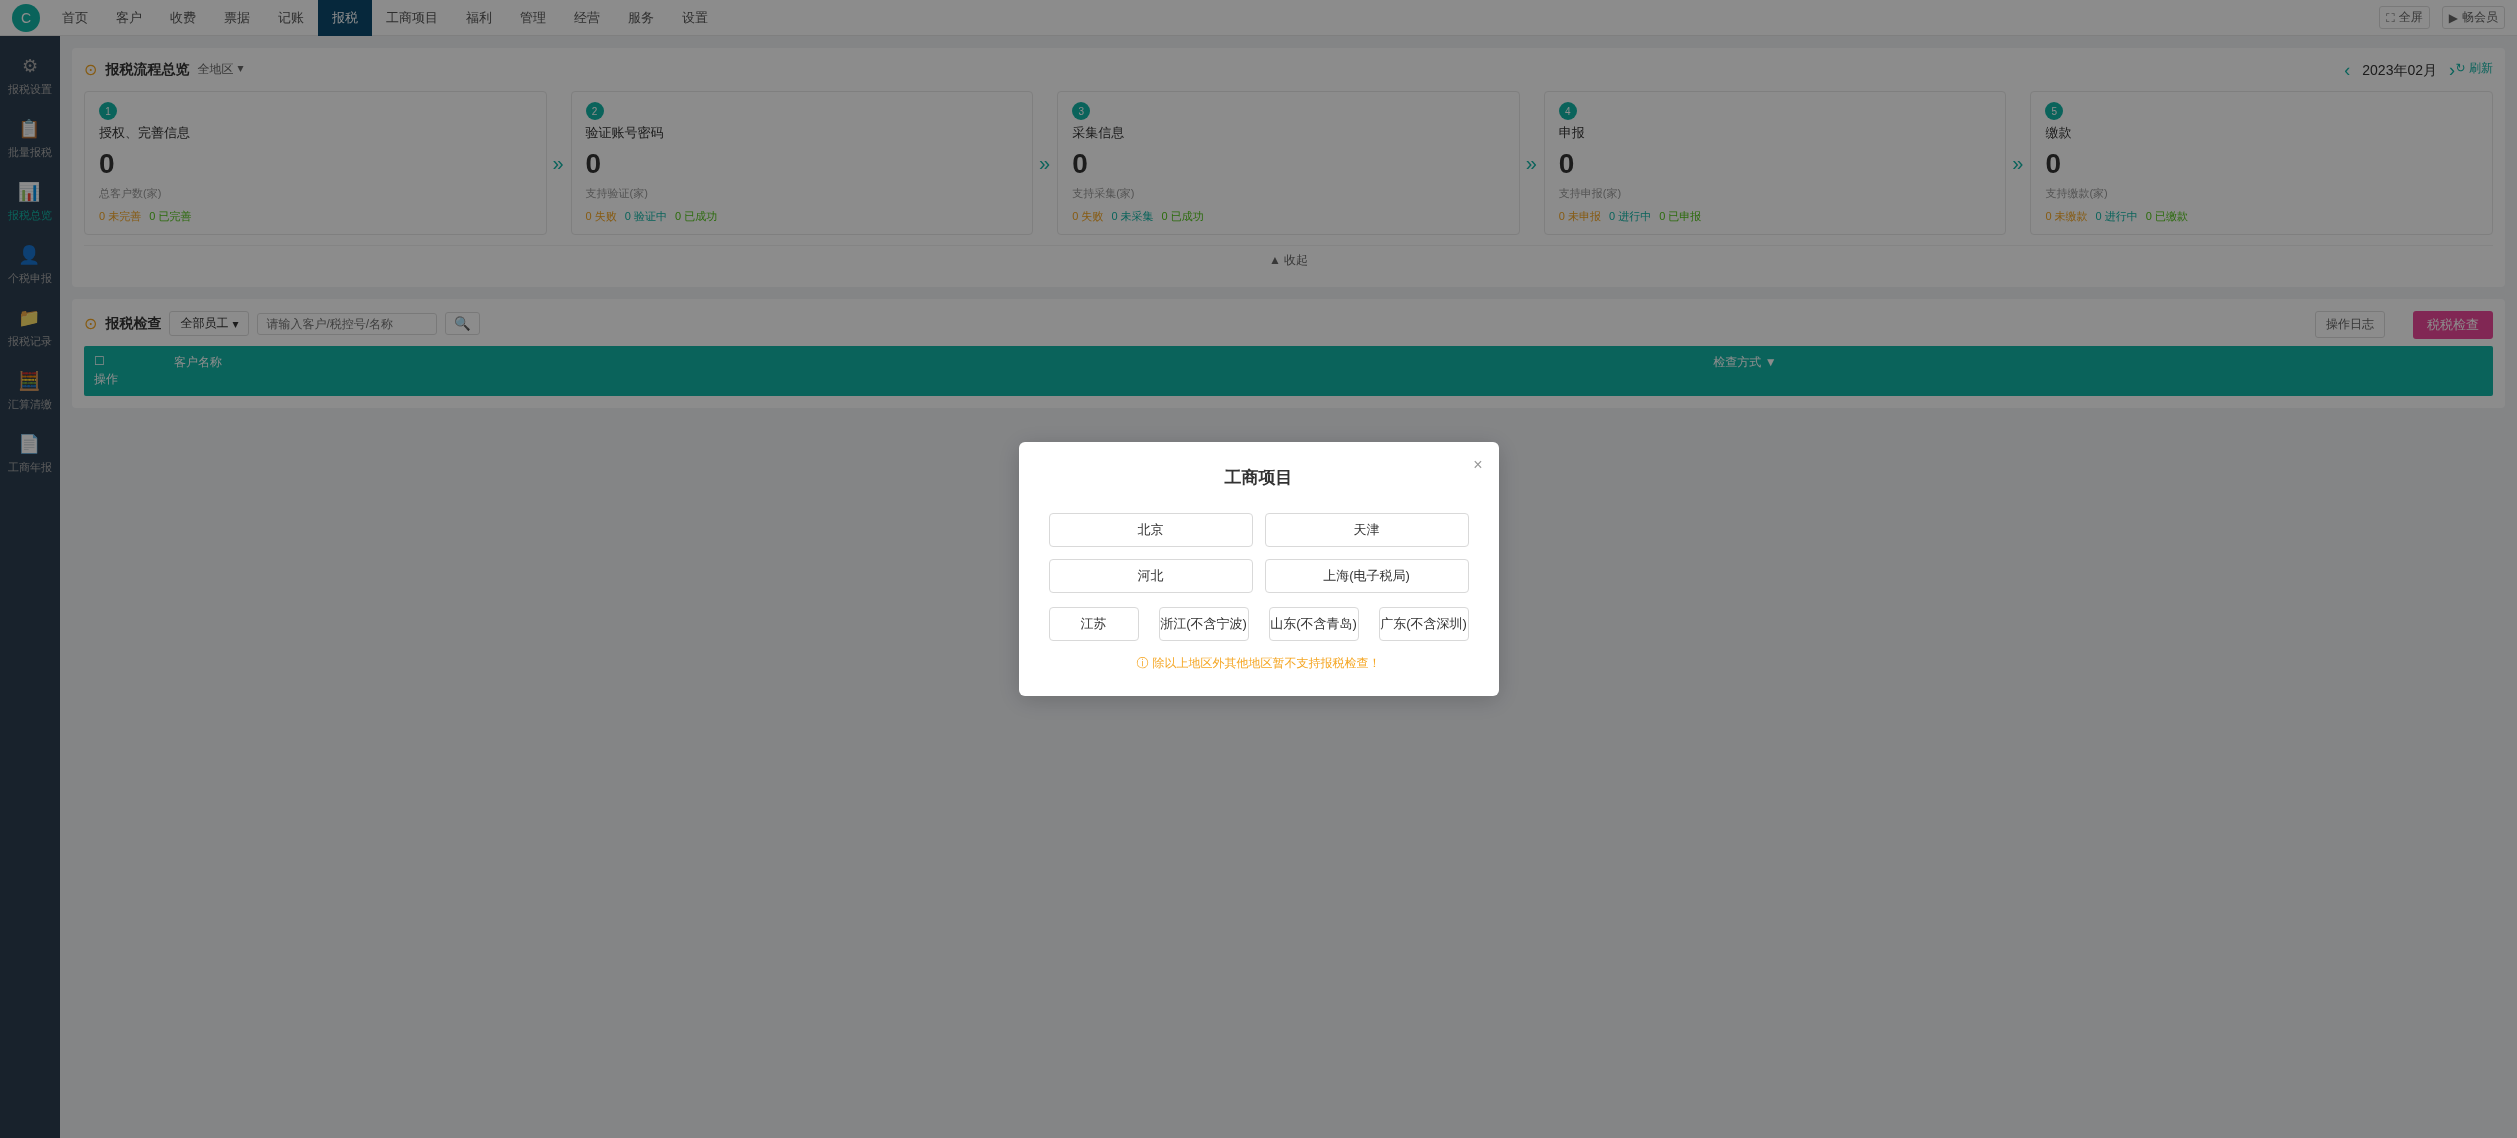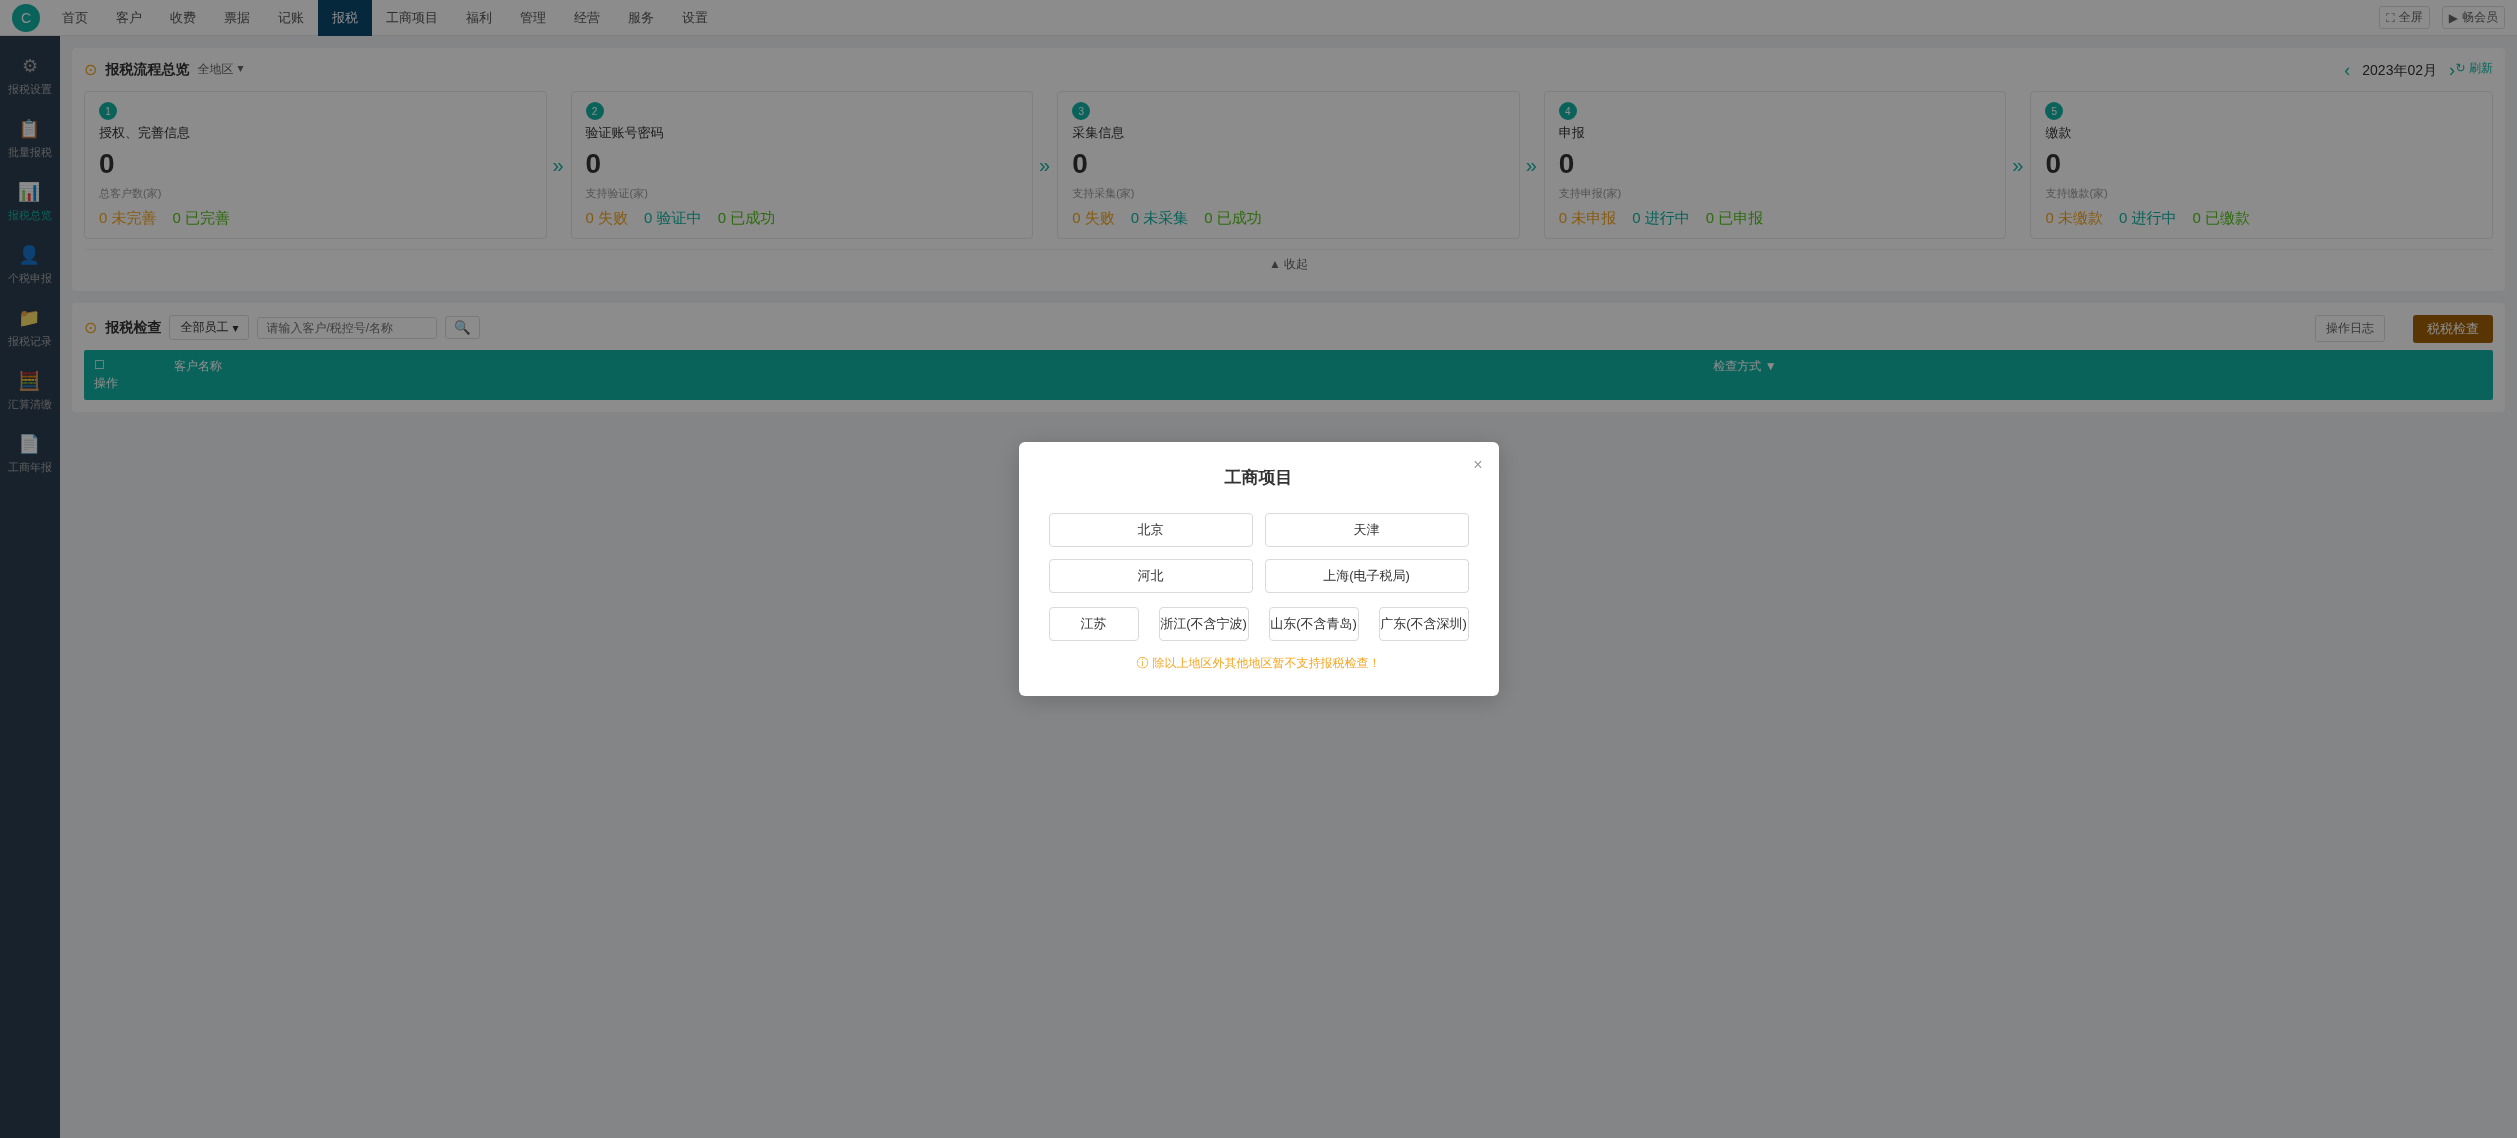--- a/index.html
+++ b/index.html
@@ -172,22 +172,22 @@
       display: flex;
       align-items: center;
       justify-content: center;
       margin-bottom: 4px;
     }
     .flow-step-title { font-size: 13px; font-weight: 500; margin-bottom: 4px; }
     .flow-step-count { font-size: 28px; font-weight: 700; color: #333; margin: 6px 0; }
     .flow-step-sub { font-size: 11px; color: #999; margin-bottom: 8px; }
     .flow-step-stats {
       display: flex;
-      gap: 16px;
-      font-size: 15px;
+      gap: 8px;
+      font-size: 11px;
     }
     .flow-step-stat-fail { color: #f5a623; }
     .flow-step-stat-mid { color: #13b5a6; }
     .flow-step-stat-ok { color: #52c41a; }
     .flow-arrow {
       position: absolute;
       right: -18px;
       top: 50%;
       transform: translateY(-50%);
       color: #13b5a6;
@@ -238,21 +238,21 @@
       border: 1px solid #ddd;
       border-radius: 3px;
       padding: 3px 8px;
       font-size: 12px;
       width: 180px;
     }
     .check-action-btn {
       position: absolute;
       right: 12px;
       top: 12px;
-      background: #a16207;
+      background: #ec4899;
       color: #fff;
       border: none;
       border-radius: 3px;
       padding: 5px 14px;
       font-size: 13px;
       cursor: pointer;
     }
     .op-log-btn {
       position: absolute;
       right: 120px;

